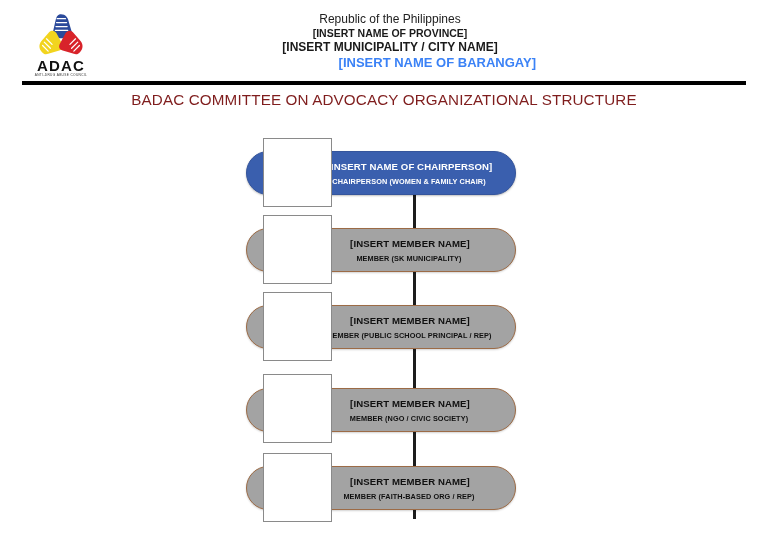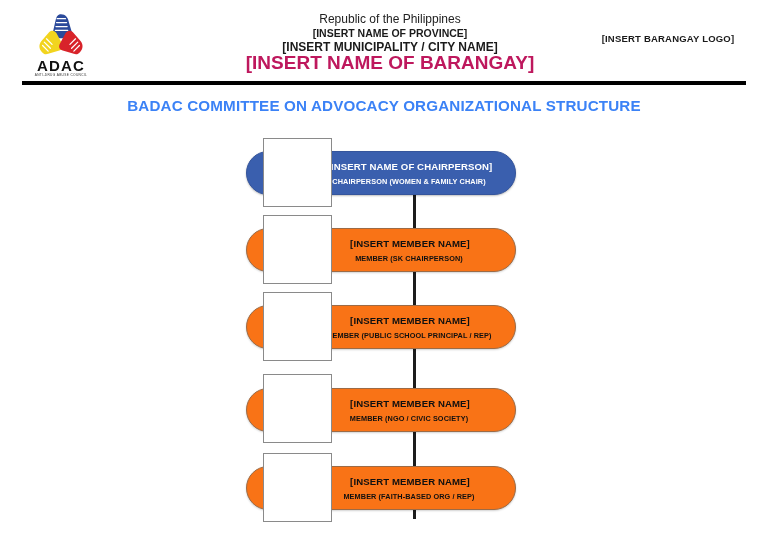--- a/index.html
+++ b/index.html
@@ -29,36 +29,36 @@
     text-align:center;font-size:3.2px;letter-spacing:.35px;color:#333;
     line-height:5px;margin-top:1px;white-space:nowrap;
     transform:scaleY(1.15);
   }
   .header-center{
     position:absolute;left:244px;top:12px;width:292px;text-align:center;
   }
   .hc-line1{font-size:12px;line-height:14px;color:#222;}
   .hc-line2{font-size:10.5px;line-height:14px;font-weight:bold;color:#1a1a1a;}
   .hc-line3{font-size:12px;line-height:14px;font-weight:bold;color:#1a1a1a;}
-  .hc-line4{font-size:19px;line-height:18px;font-weight:bold;color:#be185d;}
+  .hc-line4{font-size:13px;line-height:18px;font-weight:bold;color:#3b82f6;text-align:right;}
 
   .header-right{
     position:absolute;left:580px;top:33px;width:176px;text-align:center;
     font-size:9.5px;font-weight:bold;letter-spacing:.2px;color:#1a1a1a;
   }
 
   .rule{
     position:absolute;left:22px;top:81px;width:724px;height:4px;
     background:#000000;
   }
 
   
   .chart-title{
-    position:absolute;left:0;top:97px;width:768px;text-align:center;
-    font-size:15.2px;font-weight:bold;letter-spacing:.15px;color:#3b82f6;
+    position:absolute;left:0;top:91px;width:768px;text-align:center;
+    font-size:15.2px;font-weight:normal;letter-spacing:.15px;color:#7f1d1d;
   }
 
   
   .chart{position:absolute;left:0;top:132px;width:768px;height:400px;}
 
   .connector{
     position:absolute;left:413px;top:42px;width:3px;height:345px;
     background:#1c1c1c;z-index:1;
   }
 
@@ -69,21 +69,21 @@
     border-radius:22px/22px;
     z-index:2;
     display:flex;flex-direction:column;align-items:center;justify-content:center;
     box-sizing:border-box;
   }
   .bar.blue{
     background:#3A5FAE;border:1px solid #35559c;
     box-shadow:0 1px 2px rgba(0,0,0,.25);
   }
   .bar.green{
-    background:#f97316;border:1.6px solid #9C6B46;
+    background:#a3a3a3;border:1.6px solid #9C6B46;
     box-shadow:0 1px 2px rgba(0,0,0,.18);
   }
   .bar .name{
     font-size:9.6px;font-weight:bold;letter-spacing:.1px;
     margin-left:58px;margin-bottom:5px;white-space:nowrap;
   }
   .bar .role{
     font-size:7.3px;font-weight:bold;letter-spacing:.1px;
     margin-left:56px;white-space:nowrap;
   }
@@ -119,21 +119,20 @@
       <div class="adac-sub">ANTI-DRUG ABUSE COUNCIL</div>
     </div>
 
     <div class="header-center">
       <div class="hc-line1">Republic of the Philippines</div>
       <div class="hc-line2">[INSERT NAME OF PROVINCE]</div>
       <div class="hc-line3">[INSERT MUNICIPALITY / CITY NAME]</div>
       <div class="hc-line4">[INSERT NAME OF BARANGAY]</div>
     </div>
 
-    <div class="header-right">[INSERT BARANGAY LOGO]</div>
   </div>
 
   <div class="rule"></div>
 
   <div class="chart-title">BADAC COMMITTEE ON ADVOCACY ORGANIZATIONAL STRUCTURE</div>
 
   <div class="chart">
     <div class="connector"></div>
 
     <div class="row" style="top:0px;">
@@ -141,21 +140,21 @@
       <div class="bar blue" style="top:19px;">
         <div class="name">[INSERT NAME OF CHAIRPERSON]</div>
         <div class="role">CHAIRPERSON (WOMEN &amp; FAMILY CHAIR)</div>
       </div>
     </div>
 
     <div class="row" style="top:75px;">
       <div class="photo" style="top:8px;"></div>
       <div class="bar green" style="top:21px;">
         <div class="name">[INSERT MEMBER NAME]</div>
-        <div class="role">MEMBER (SK CHAIRPERSON)</div>
+        <div class="role">MEMBER (SK MUNICIPALITY)</div>
       </div>
     </div>
 
     <div class="row" style="top:155px;">
       <div class="photo" style="top:5px;"></div>
       <div class="bar green" style="top:18px;">
         <div class="name">[INSERT MEMBER NAME]</div>
         <div class="role">MEMBER (PUBLIC SCHOOL PRINCIPAL / REP)</div>
       </div>
     </div>

